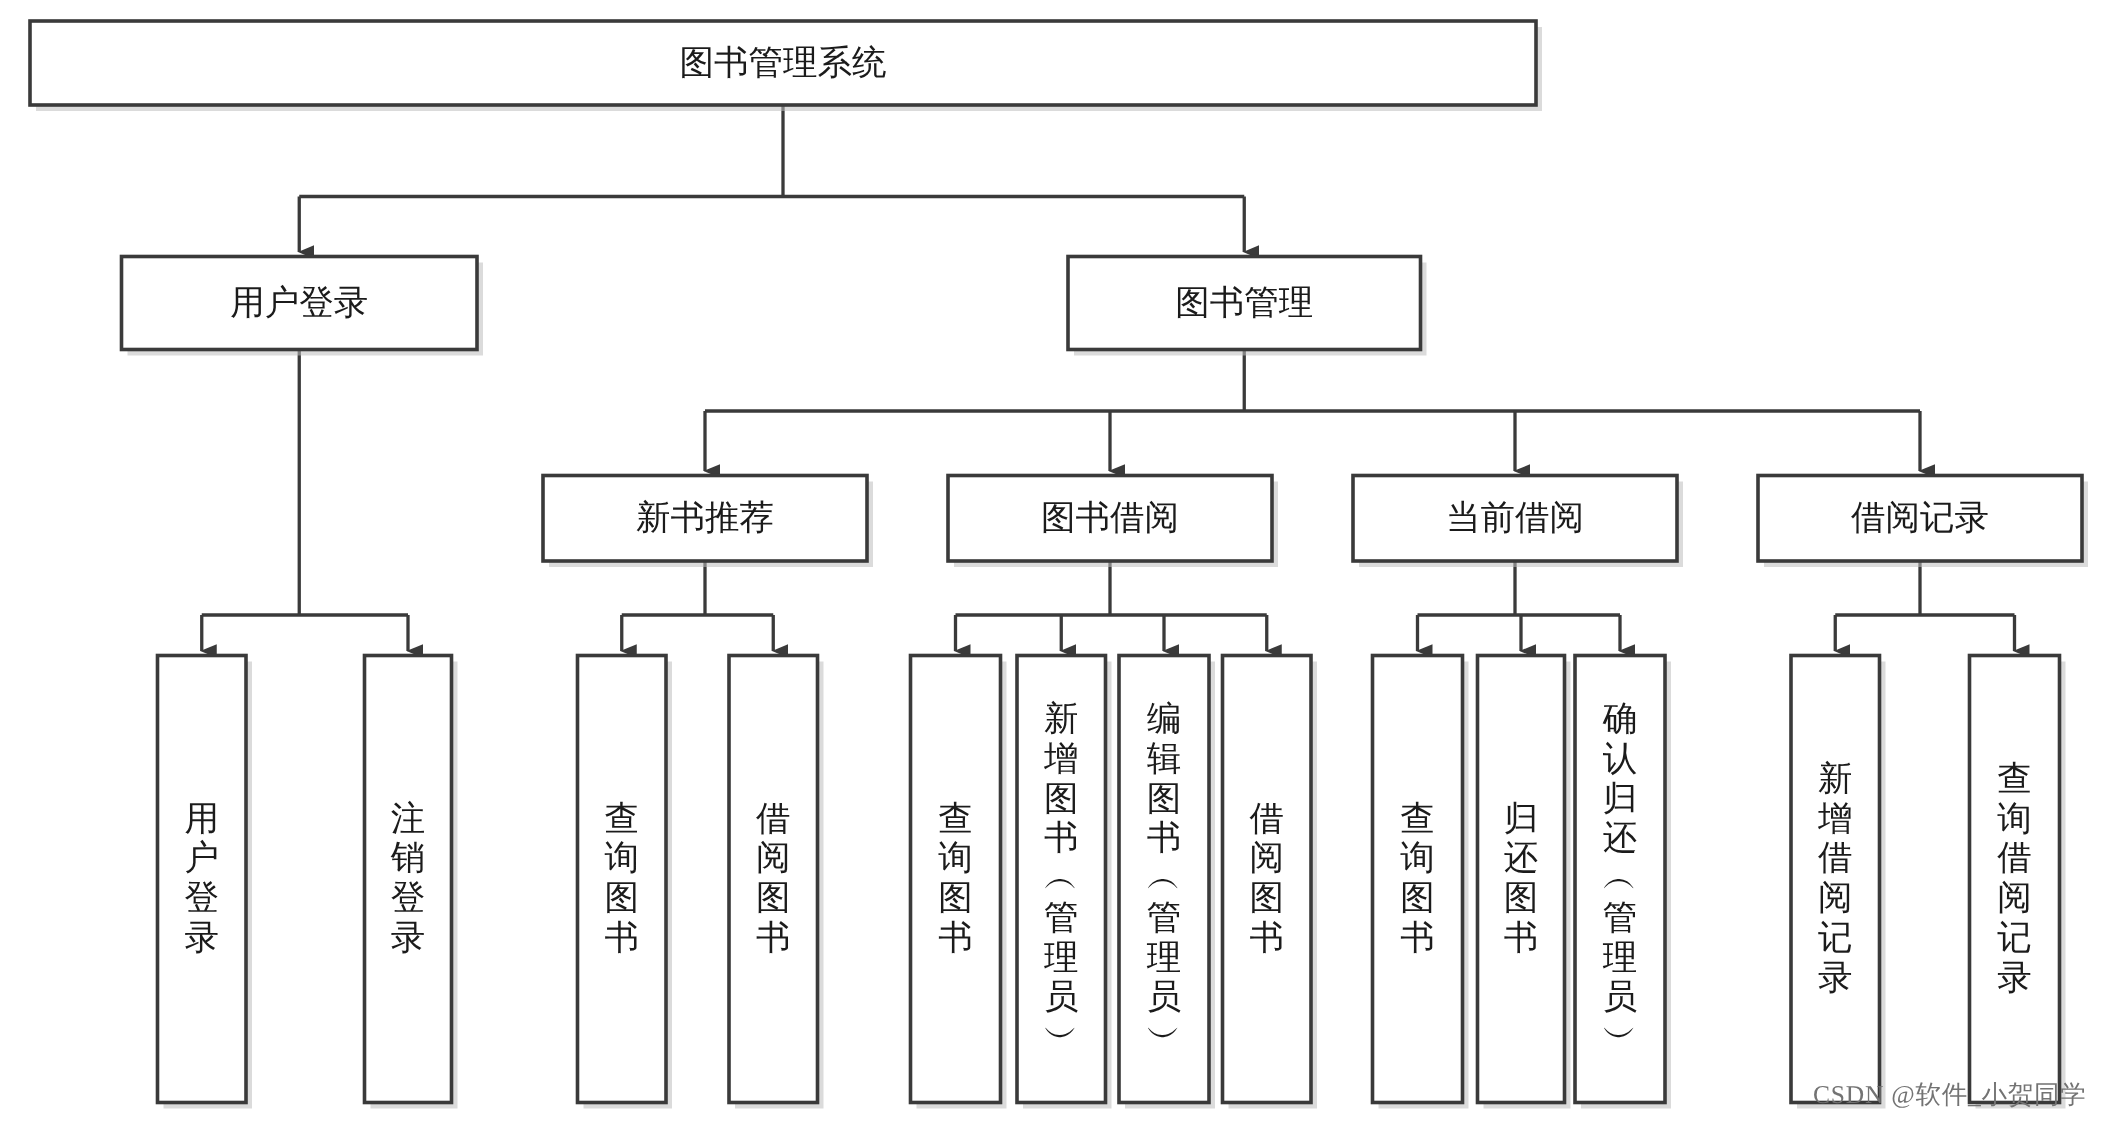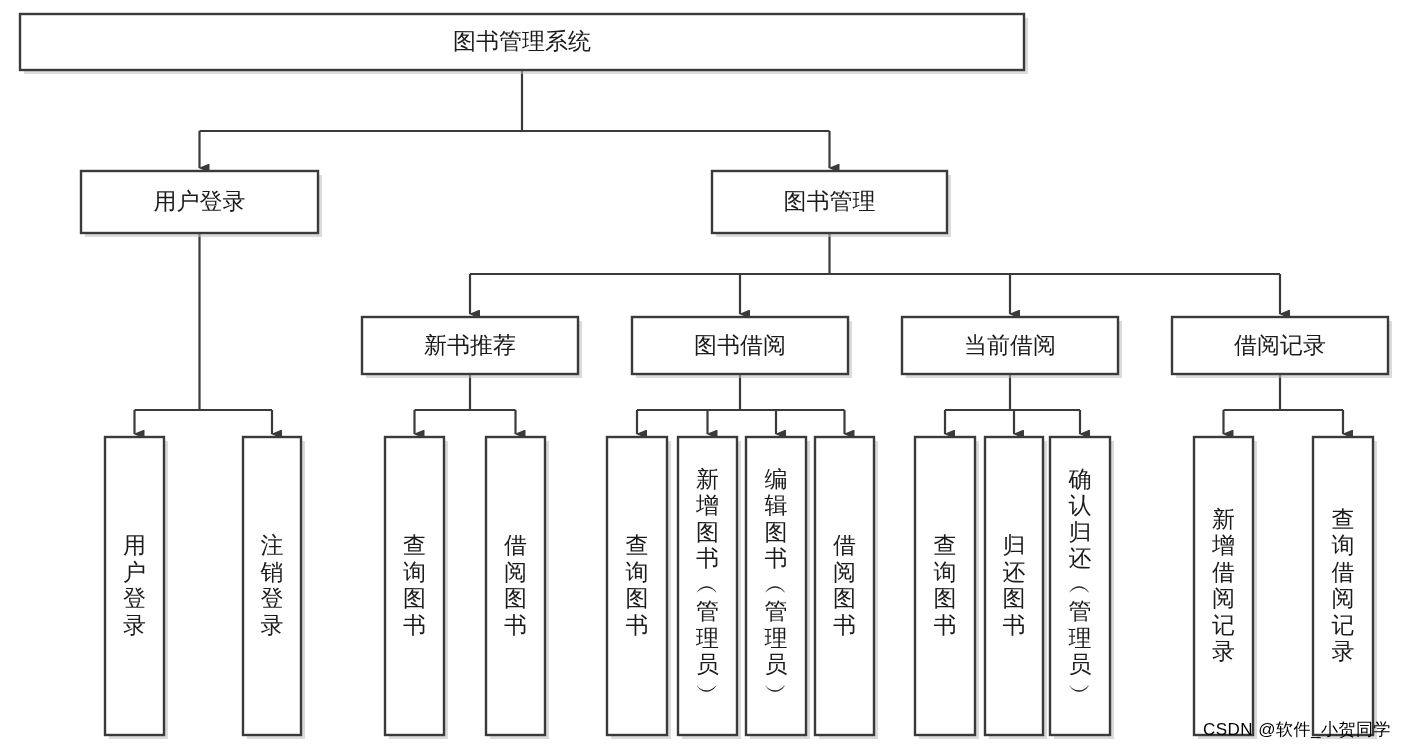--- a/index.html
+++ b/index.html
@@ -51,23 +51,23 @@
   .node-label-v {
     font-family: "Liberation Sans", "DejaVu Sans", sans-serif;
     font-size: 23px;
     fill: #1b1b1b;
     text-anchor: middle;
   }
   .watermark {
     position: absolute;
     right: 14px;
     bottom: 6px;
-    font-family: Liberation Sans, sans-serif;
+    font-family: Liberation Serif, serif;
     font-size: 17px;
-    color: #000000;
+    color: #737373;
     letter-spacing: 0.5px;
     white-space: nowrap;
     user-select: none;
   }
 </style>
 </head>
 <body>
 
 <div id="diagram-root">
 

